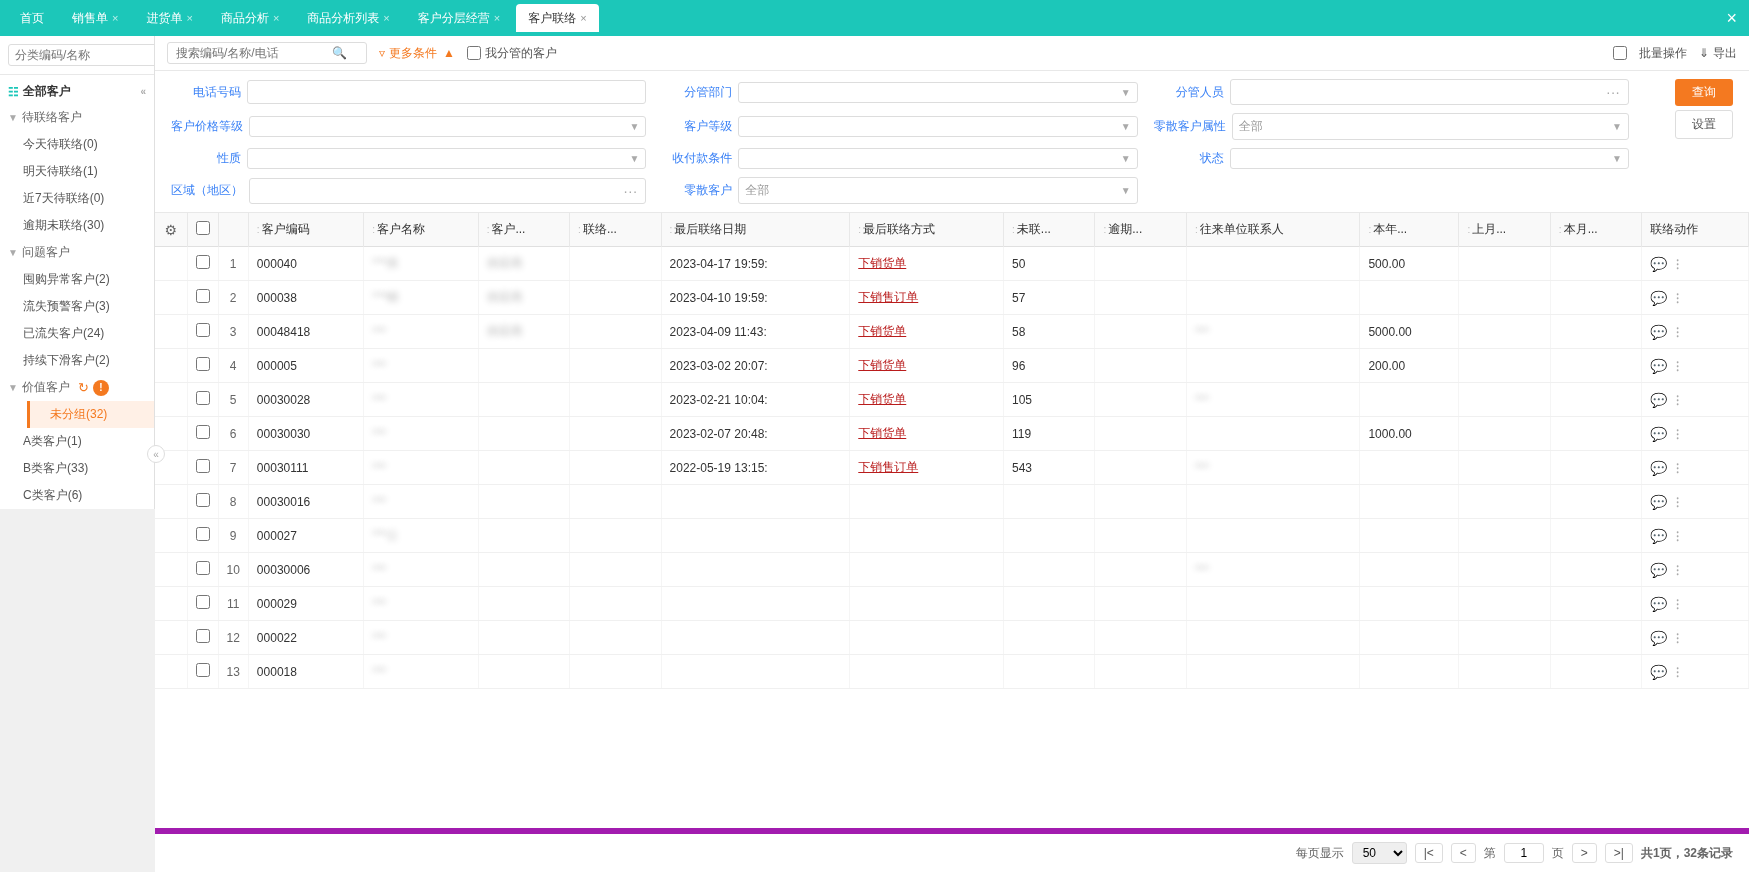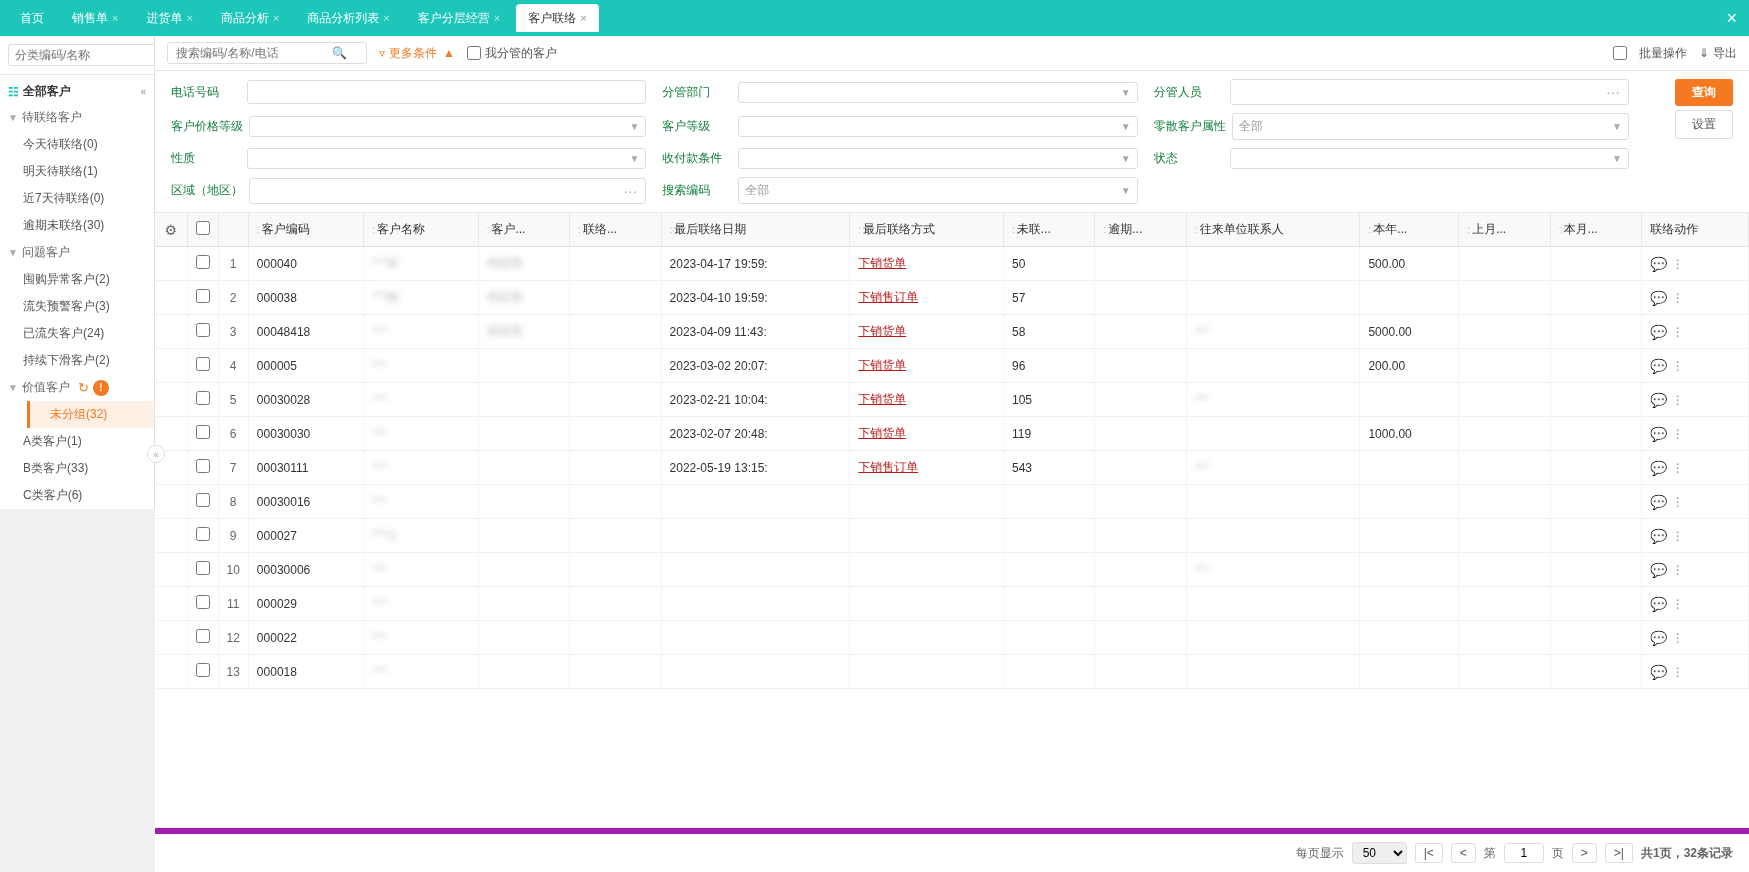--- a/index.html
+++ b/index.html
@@ -74,37 +74,37 @@
     .more-conditions {
       display: flex; align-items: center; gap: 4px; color: #f47920; cursor: pointer; font-size: 12px;
     }
     .my-customers {
       display: flex; align-items: center; gap: 4px; color: #555; cursor: pointer; font-size: 12px;
     }
     .batch-ops { color: #555; cursor: pointer; font-size: 12px; display: flex; align-items: center; gap: 12px; }
     .export-btn { color: #555; cursor: pointer; font-size: 12px; display: flex; align-items: center; gap: 4px; }
     .btn-query {
       background: #f47920; color: #fff; border: none; border-radius: 3px;
-      padding: 5px 16px; cursor: pointer; font-size: 12px; font-weight: bold;
+      padding: 5px 16px; cursor: pointer; font-size: 12px;
     }
     .btn-reset {
       background: #fff; color: #555; border: 1px solid #ddd; border-radius: 3px;
       padding: 5px 16px; cursor: pointer; font-size: 12px;
     }
     .advanced-filter-container {
       position: relative; background: #fff; border-bottom: 1px solid #e8e8e8;
       padding: 8px 120px 8px 16px;
     }
     .filter-grid {
       display: grid; grid-template-columns: repeat(3, 1fr); gap: 8px 16px;
     }
     .filter-cell {
       display: flex; align-items: center; gap: 6px;
     }
-    .fc-label { color: #15803d; min-width: 70px; font-size: 12px; white-space: nowrap; }
+    .fc-label { color: #3b82f6; min-width: 70px; text-align: right; font-size: 12px; white-space: nowrap; }
     .fc-input {
       flex: 1; border: 1px solid #ddd; border-radius: 3px; padding: 4px 8px;
       font-size: 12px; outline: none;
     }
     .fc-select {
       flex: 1; border: 1px solid #ddd; border-radius: 3px; padding: 4px 6px;
       font-size: 12px; outline: none; background: #fff; cursor: pointer;
       display: flex; align-items: center; justify-content: space-between;
     }
     .fc-select span { color: #999; }
@@ -371,21 +371,21 @@
         </div>
 
         <div class="filter-cell">
           <span class="fc-label">区域（地区）</span>
           <div style="flex:1; display:flex; align-items:center; border:1px solid #ddd; border-radius:3px; padding:4px 8px;">
             <span style="flex:1;"></span>
             <span class="fc-dots">···</span>
           </div>
         </div>
         <div class="filter-cell">
-          <span class="fc-label">搜索编码</span>
+          <span class="fc-label">零散客户</span>
           <div class="fc-select">
             <span>全部</span>
             <span class="chev">▼</span>
           </div>
         </div>
       </div>
 
       <div style="position:absolute; right:16px; top:8px; display:flex; flex-direction:column; gap:4px;">
         <button class="btn-query">查询</button>
         <button class="btn-reset">设置</button>

